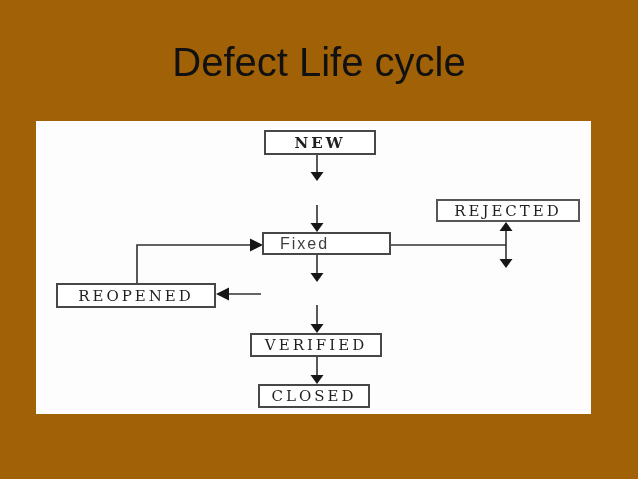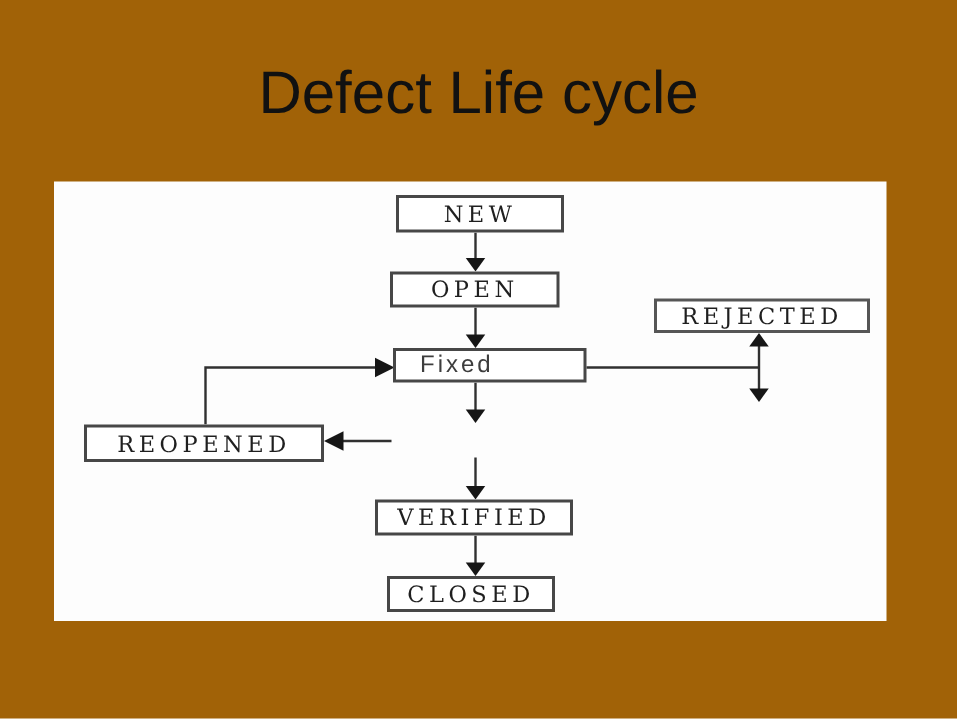--- a/index.html
+++ b/index.html
@@ -39,21 +39,21 @@
     border:2px solid #474747;
     display:flex;
     align-items:center;
     justify-content:center;
     font-family:"DejaVu Serif", serif;
     font-size:15px;
     letter-spacing:3px;
     color:#1f1f1f;
     white-space:nowrap;
   }
-  .node-new      {left:228px; top:9px;   width:112px; height:25px;}
+  .node-new      {left:228px; top:9px;   width:112px; height:25px;font-weight:bold;}
   .node-open     {left:224px; top:60px;  width:113px; height:24px;}
   .node-fixed    {left:226px; top:111px; width:129px; height:23px;
                   justify-content:flex-start; padding-left:16px;
                   font-family:"Liberation Sans", sans-serif;
                   font-size:16px; letter-spacing:2px; color:#3d3d3d;}
   .node-test     {left:225px; top:161px; width:112px; height:23px;}
   .node-verified {left:214px; top:212px; width:132px; height:24px;}
   .node-closed   {left:222px; top:263px; width:112px; height:24px;}
   .node-reopened {left:20px;  top:162px; width:160px; height:25px;}
   .node-rejected {left:400px; top:78px;  width:144px; height:23px; border-color:#565656;}
@@ -114,21 +114,20 @@
       </g>
 
       <g>
         <line x1="470" y1="109" x2="470" y2="139"></line>
         <polygon points="470,101 463.5,110 476.5,110"></polygon>
         <polygon points="470,147 463.5,138 476.5,138"></polygon>
       </g>
     </svg>
 
     <div class="node node-new">NEW</div>
-    <div class="node node-open">OPEN</div>
     <div class="node node-fixed">Fixed</div>
     <div class="node node-verified">VERIFIED</div>
     <div class="node node-closed">CLOSED</div>
     <div class="node node-rejected">REJECTED</div>
     <div class="node node-reopened">REOPENED</div>
 
   </div>
 </div>
 
 </body></html>

